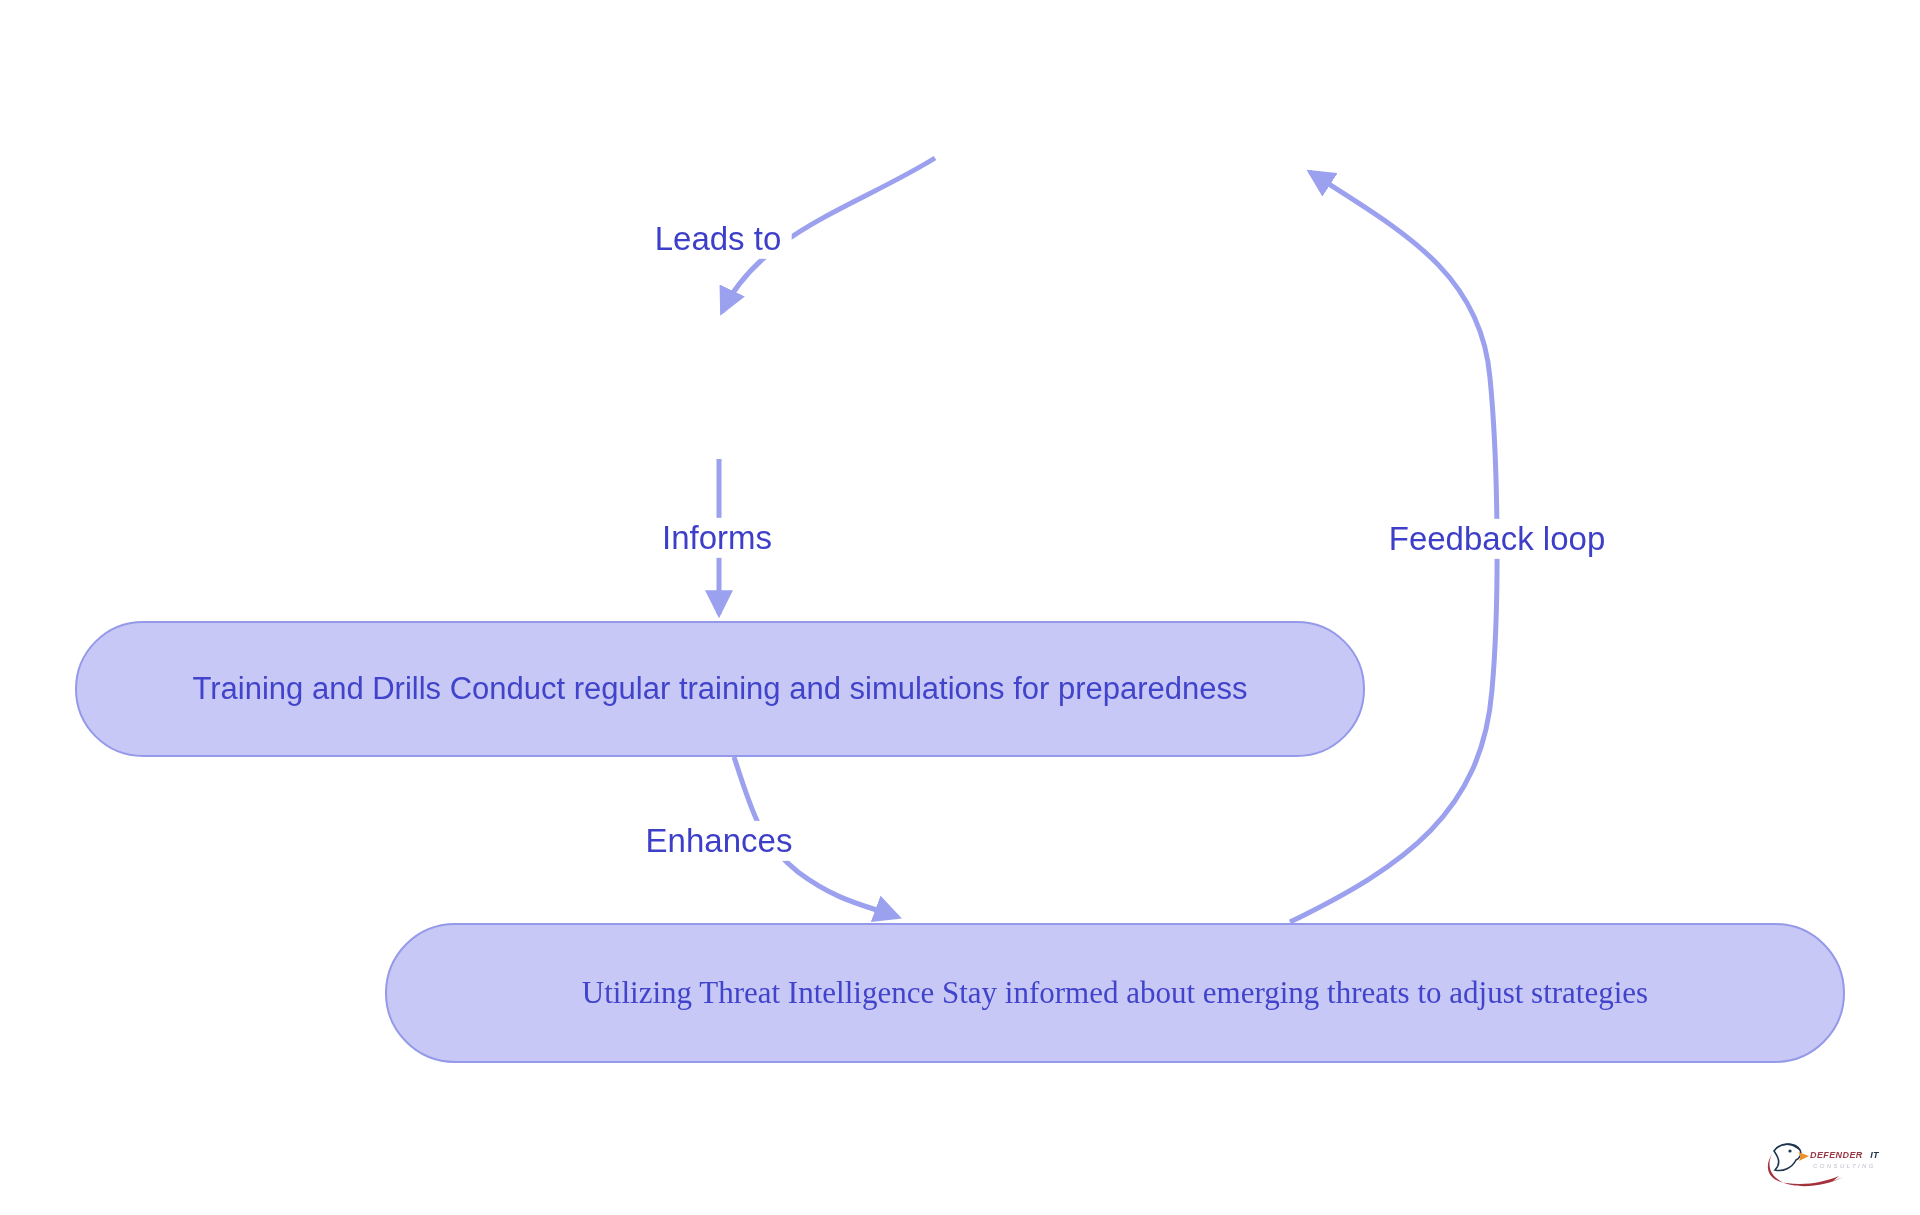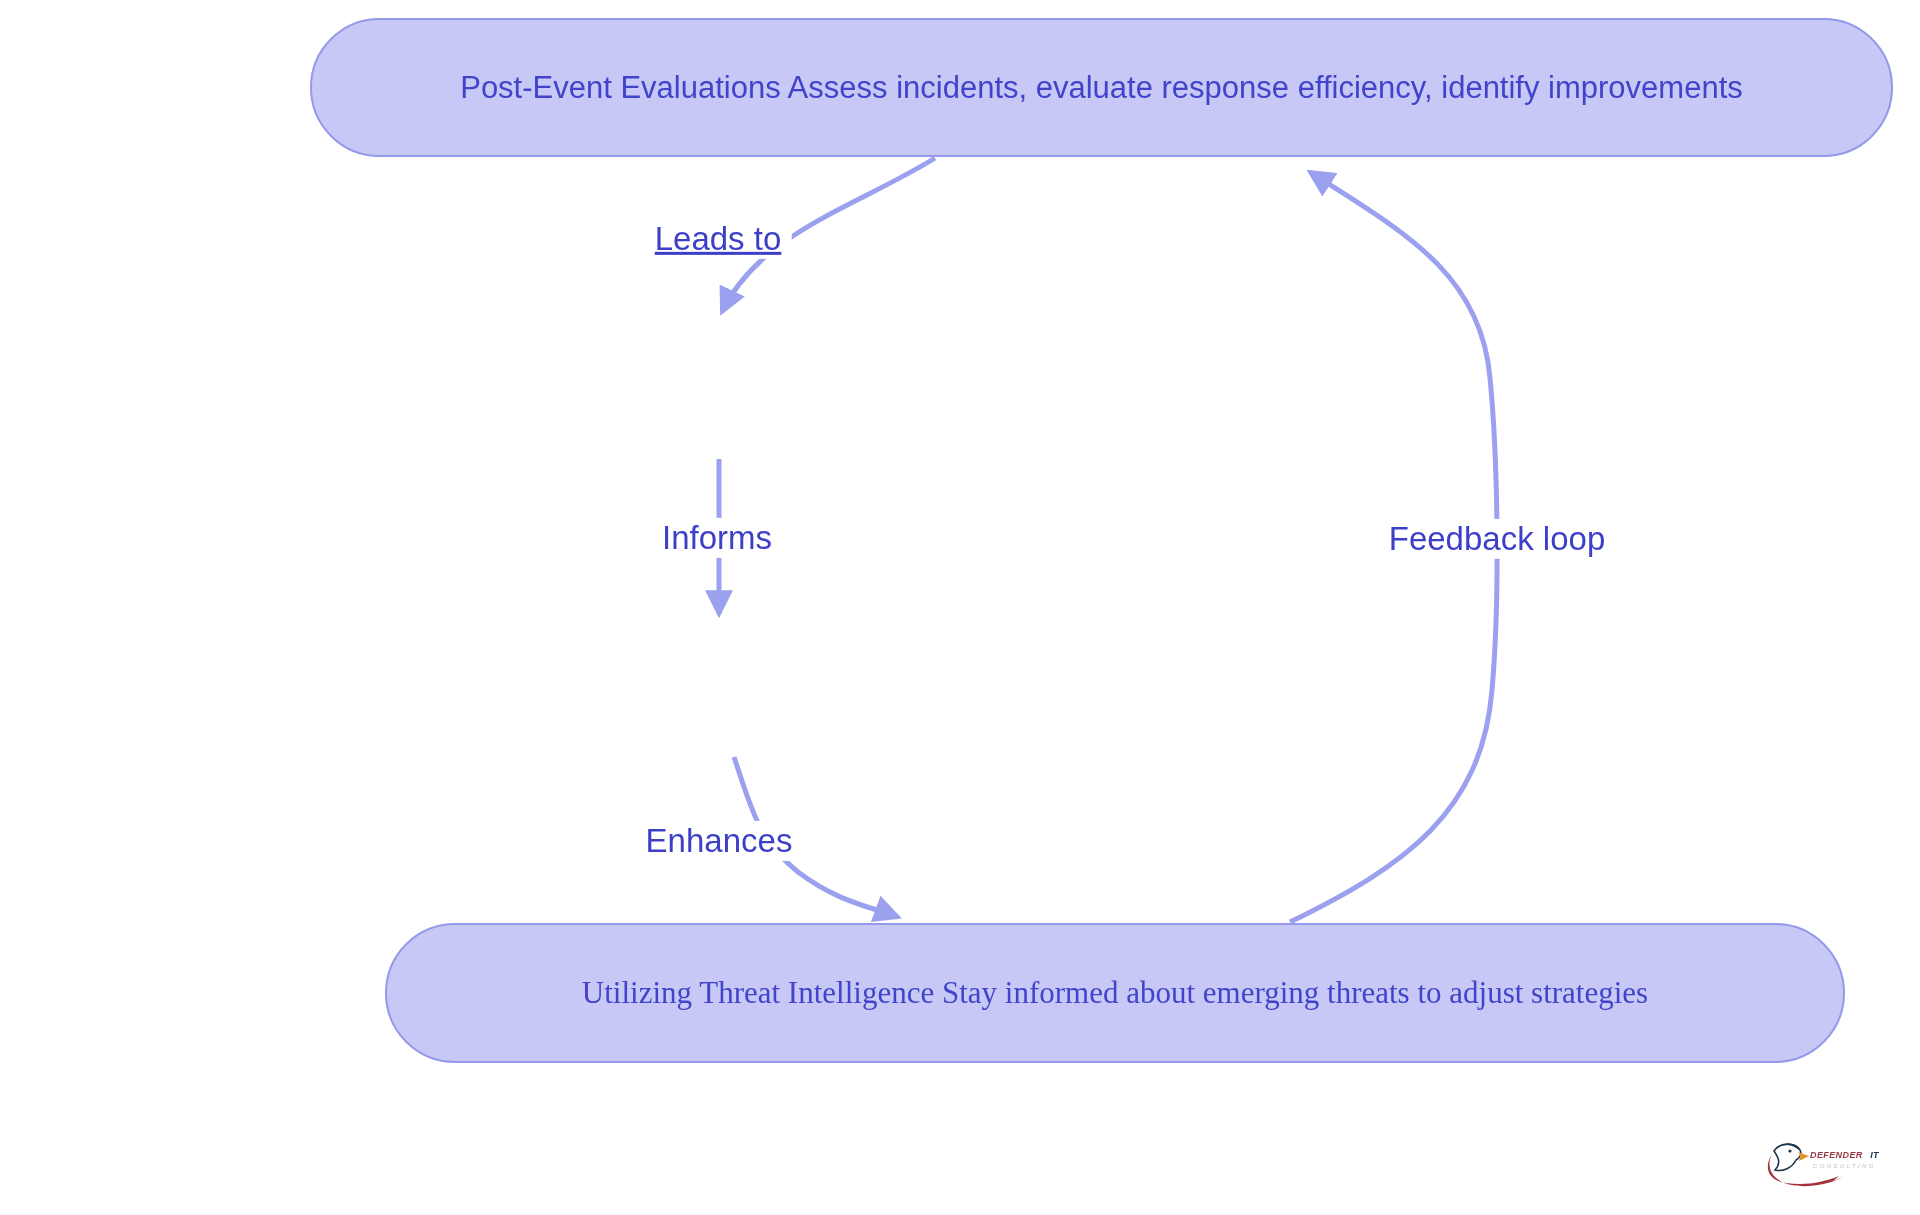--- a/index.html
+++ b/index.html
@@ -38,21 +38,21 @@
     color:var(--label-text);
     font-size:33px;
     white-space:nowrap;
     padding:2px 10px;
     line-height:1.1;
   }
   .n1{left:310px;top:18px;width:1583px;height:139px;border-radius:70px;}
   .n2{left:25px;top:321px;width:1385px;height:137px;border-radius:69px;}
   .n3{left:75px;top:621px;width:1290px;height:136px;border-radius:68px;}
   .n4{left:385px;top:923px;width:1460px;height:140px;border-radius:70px;font-family:Liberation Serif, serif;}
-  .lbl-leads{left:718px;top:239px;text-decoration:underline;}
+  .lbl-leads{left:718px;top:239px;}
   .lbl-informs{left:717px;top:538px;}
   .lbl-enhances{left:719px;top:841px;}
   .lbl-feedback{left:1497px;top:539px;}
   .logo{
     position:absolute;left:1762px;top:1140px;width:122px;height:54px;font-style:italic;
   }
   .logo svg{display:block;width:122px;height:54px;}
   .logo .brand-primary{fill:#993644;font-weight:bold;font-size:9px;letter-spacing:.4px;}
   .logo .brand-secondary{fill:#22374f;font-weight:bold;font-size:9px;letter-spacing:.4px;}
   .logo .brand-sub{fill:#bfc0cc;font-size:6px;letter-spacing:2.4px;}
@@ -67,25 +67,25 @@
       <marker id="arrowhead" viewBox="0 0 10 10" refX="8.5" refY="5" markerWidth="5.6" markerHeight="5.6" orient="auto-start-reverse">
         <path d="M0 0 L10 5 L0 10 Z" fill="#9ba1ee"></path>
       </marker>
     </defs>
     <path class="edge" d="M 935 158 C 858 206, 760 232, 722 312" marker-end="url(#arrowhead)"></path>
     <path class="edge" d="M 719 459 L 719 614" marker-end="url(#arrowhead)"></path>
     <path class="edge" d="M 734 757 C 752 810, 758 840, 798 872 C 838 902, 868 906, 898 917" marker-end="url(#arrowhead)"></path>
     <path class="edge" d="M 1290 922 C 1405 866, 1482 812, 1492 690 C 1500 600, 1498 460, 1490 378 C 1481 272, 1400 230, 1310 172" marker-end="url(#arrowhead)"></path>
   </svg>
 
-  <div class="node n1">
-    <span>Post-Event Evaluations Assess incidents, evaluate response efficiency, identify improvements</span>
-  </div>
 
 
+  <div class="node n3">
+    <span>Training and Drills Conduct regular training and simulations for preparedness</span>
+  </div>
 
   <div class="node n4">
     <span>Utilizing Threat Intelligence Stay informed about emerging threats to adjust strategies</span>
   </div>
 
   <div class="edge-label lbl-leads">Leads to</div>
   <div class="edge-label lbl-informs">Informs</div>
   <div class="edge-label lbl-enhances">Enhances</div>
   <div class="edge-label lbl-feedback">Feedback loop</div>
 

